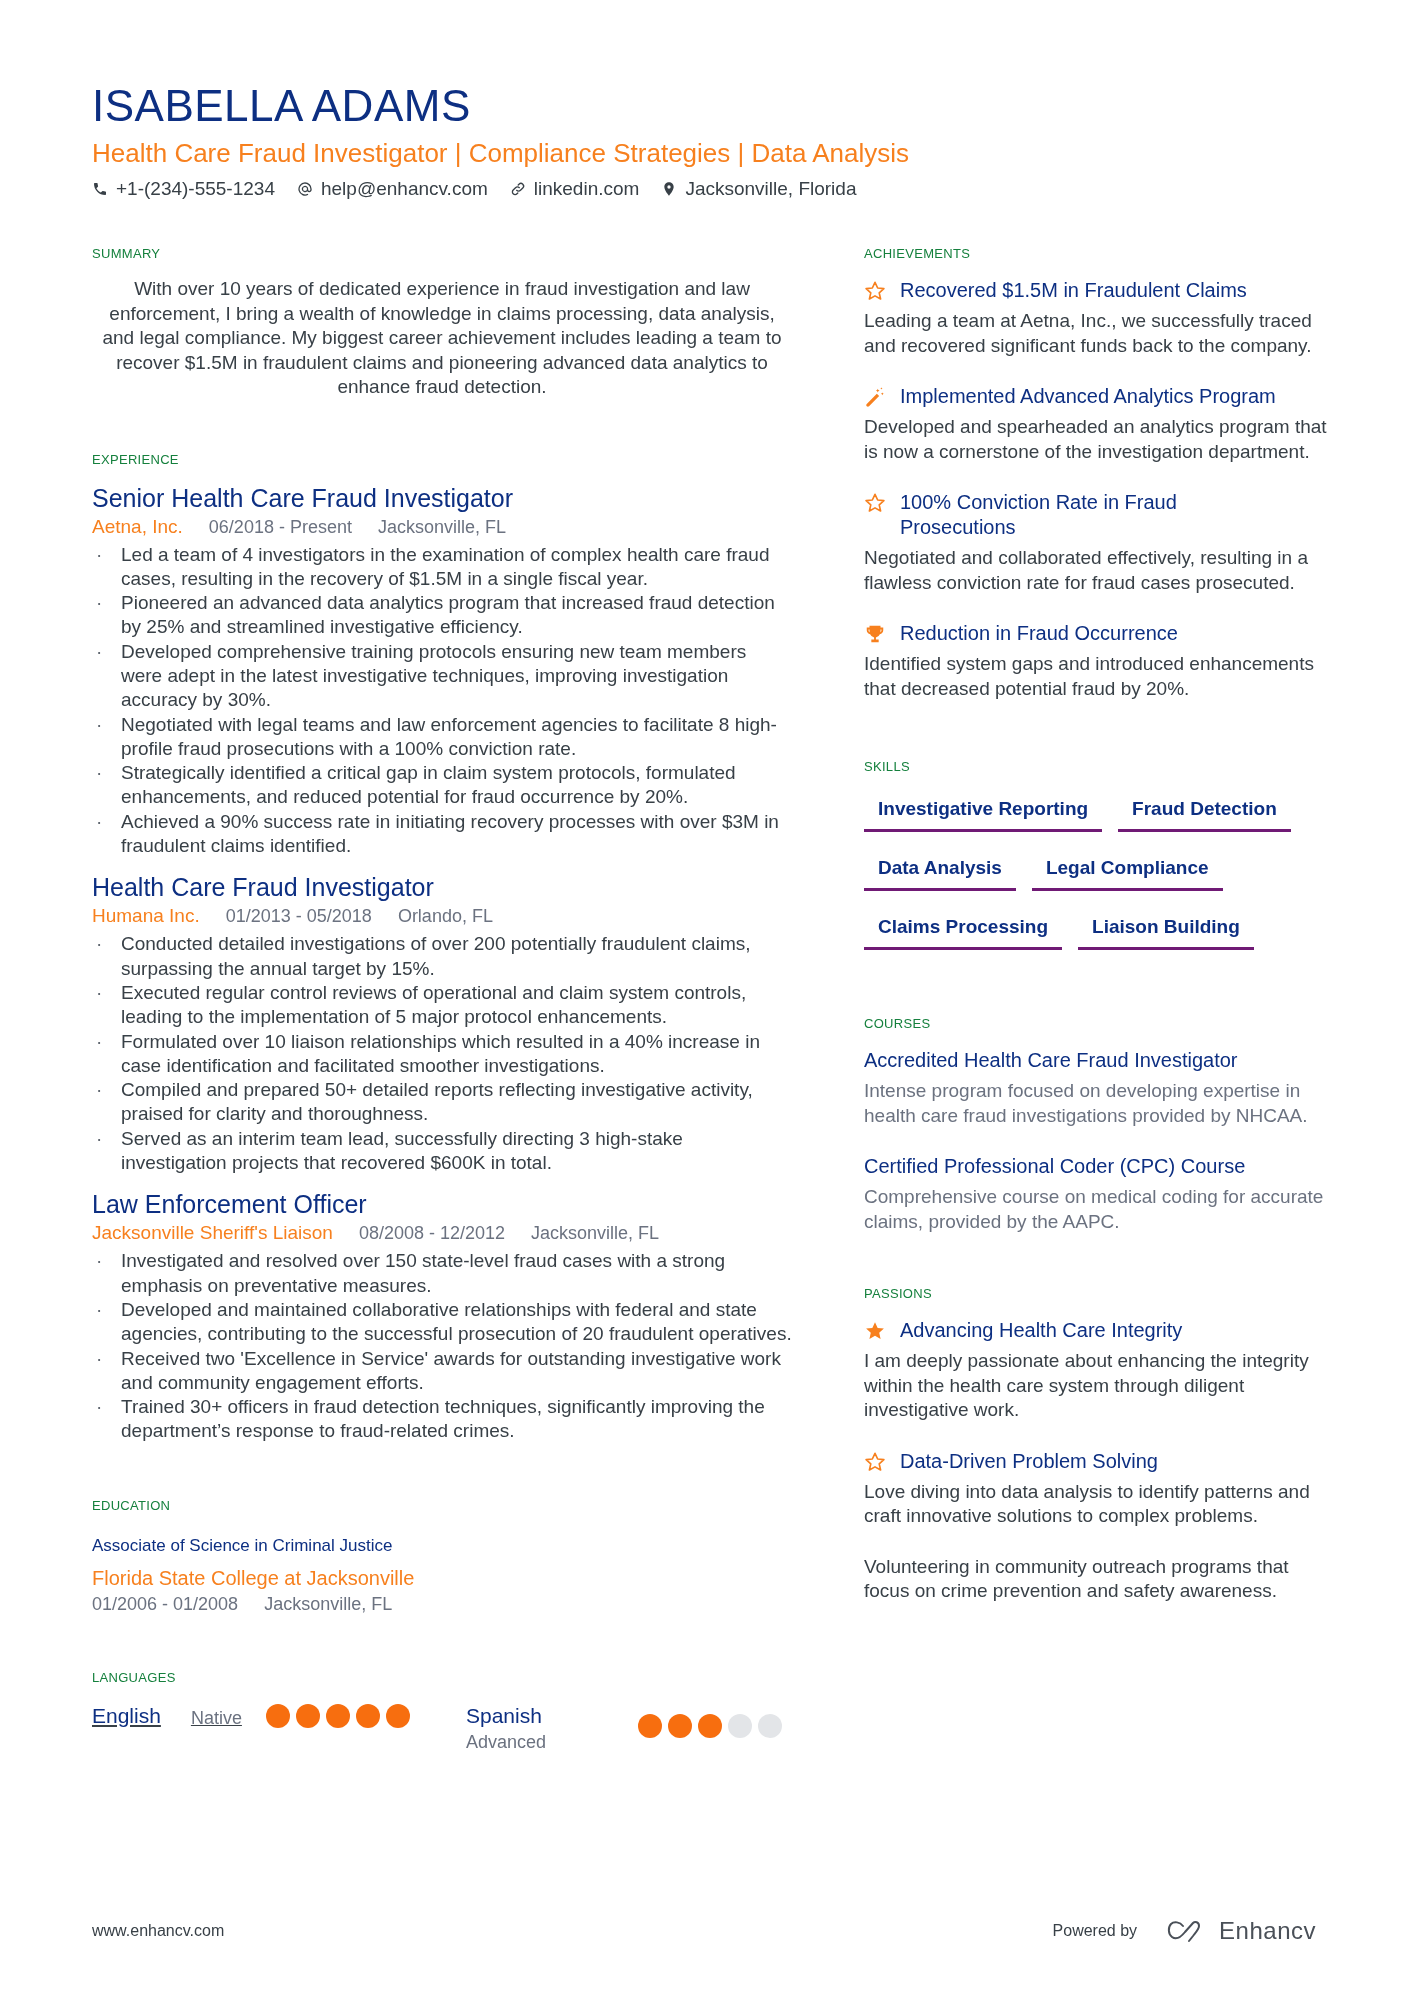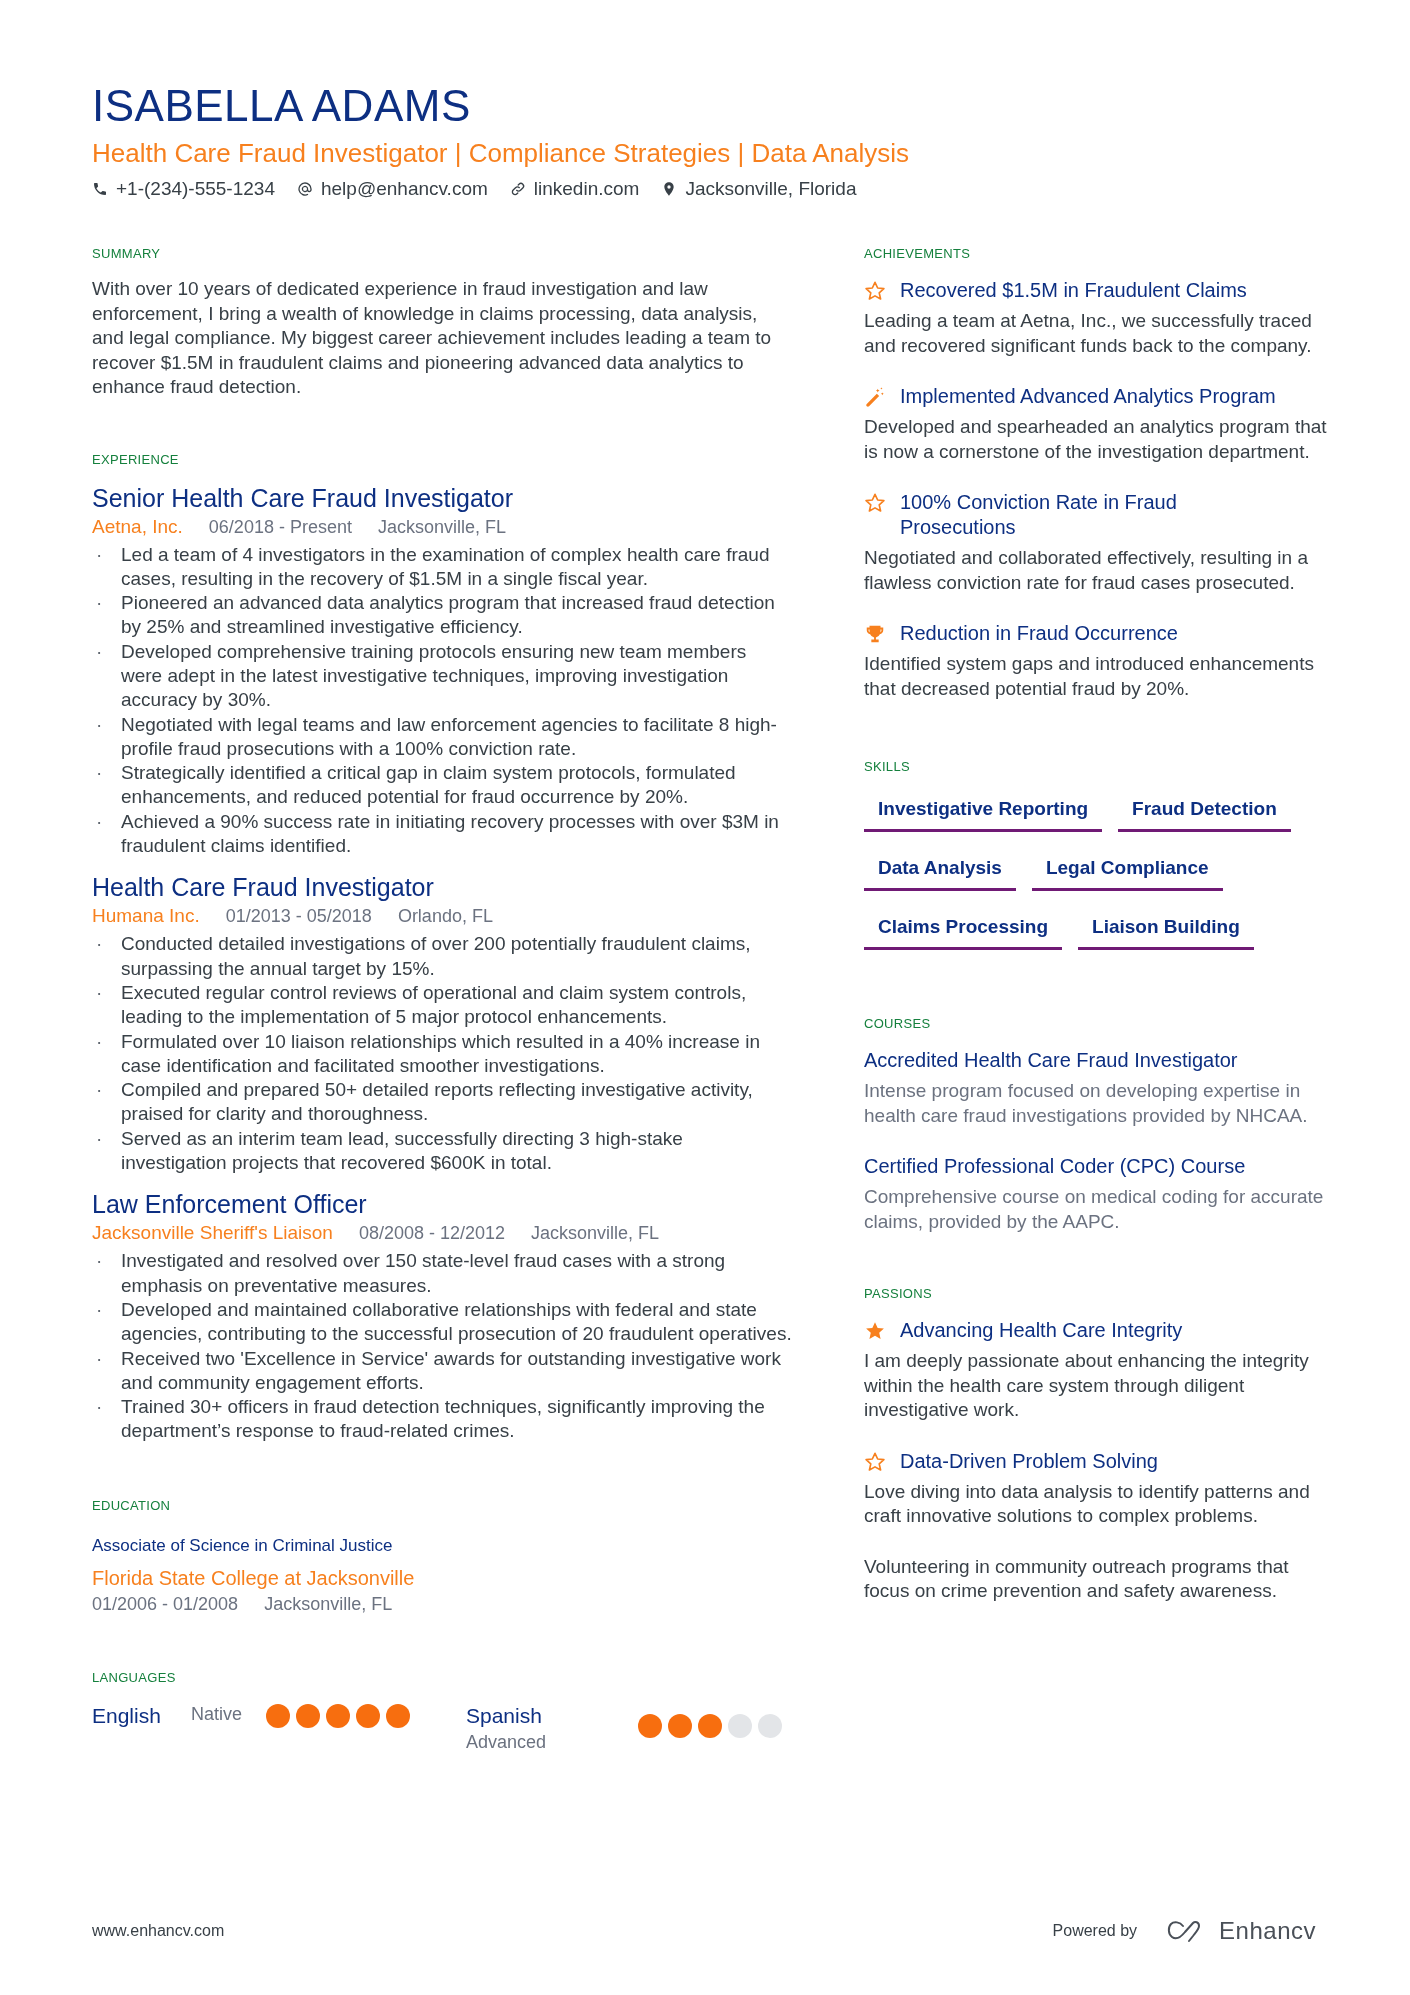--- a/index.html
+++ b/index.html
@@ -13,21 +13,21 @@
   .contacts { display: flex; align-items: center; margin-top: 6px; font-size: 19px; color: #384047; line-height: 26px; }
   .contact { display: flex; align-items: center; margin-right: 22px; }
   .contact svg { width: 16px; height: 16px; margin-right: 8px; fill: #384047; }
 
   .col-left { position: absolute; left: 92px; top: 244px; width: 700px; }
   .col-right { position: absolute; left: 864px; top: 244px; width: 470px; }
 
   .section-label { font-size: 13px; color: #15803d; letter-spacing: 0.3px; text-transform: uppercase; line-height: 20px; }
   .body-text { font-size: 19px; line-height: 24.5px; color: #384047; }
 
-  .summary-text { margin-top: 13px; }
+  .summary-text { margin-top: 13px; text-align: center; }
 
   .exp-section { margin-top: 50px; }
   .job { margin-top: 13px; }
   .job + .job { margin-top: 14px; }
   .job-title { font-size: 25px; color: #0d2f82; line-height: 31px; }
   .job-meta { display: flex; font-size: 18px; line-height: 24px; color: #6b7280; margin-top: 1px; }
   .job-company { color: #f7801e; margin-right: 26px; font-size: 19px; }
   .job-dates { margin-right: 26px; }
   .bullets { list-style: none; margin-top: 4px; }
   .bullets li { position: relative; padding-left: 29px; font-size: 19px; line-height: 24.3px; color: #384047; }
@@ -176,21 +176,21 @@
       <div class="edu-school">Florida State College at Jacksonville</div>
       <div class="edu-meta">
         <span>01/2006 - 01/2008</span>
         <span>Jacksonville, FL</span>
       </div>
     </section>
 
     <section class="lang-section">
       <div class="section-label">LANGUAGES</div>
       <div class="lang-row">
-        <div class="lang" style="left:0; display:flex; align-items:flex-start;">
+        <div class="lang" style="left:0; display:flex; align-items:flex-end;text-decoration:underline;">
           <span class="lang-name">English</span>
           <span class="lang-level" style="margin-left:30px;">Native</span>
         </div>
         <div class="dots" style="left:174px; top:2px;">
           <span class="dot"></span>
           <span class="dot"></span>
           <span class="dot"></span>
           <span class="dot"></span>
           <span class="dot"></span>
         </div>

